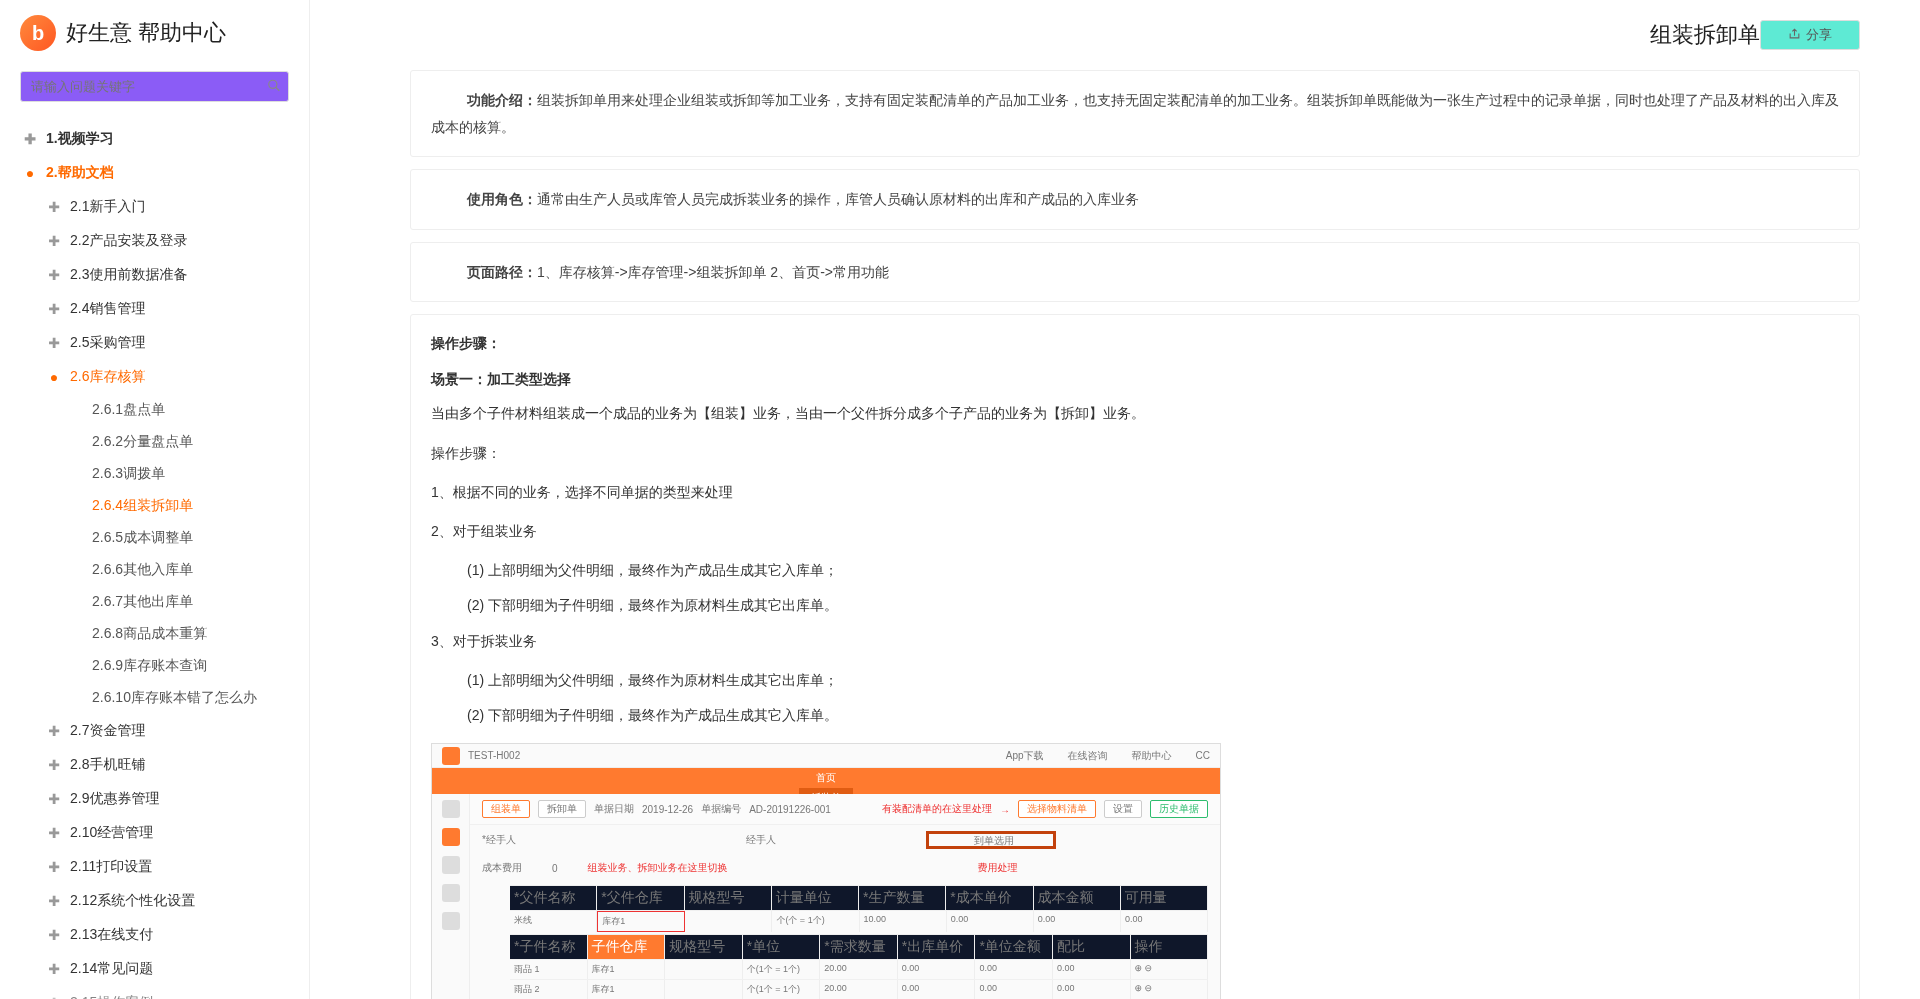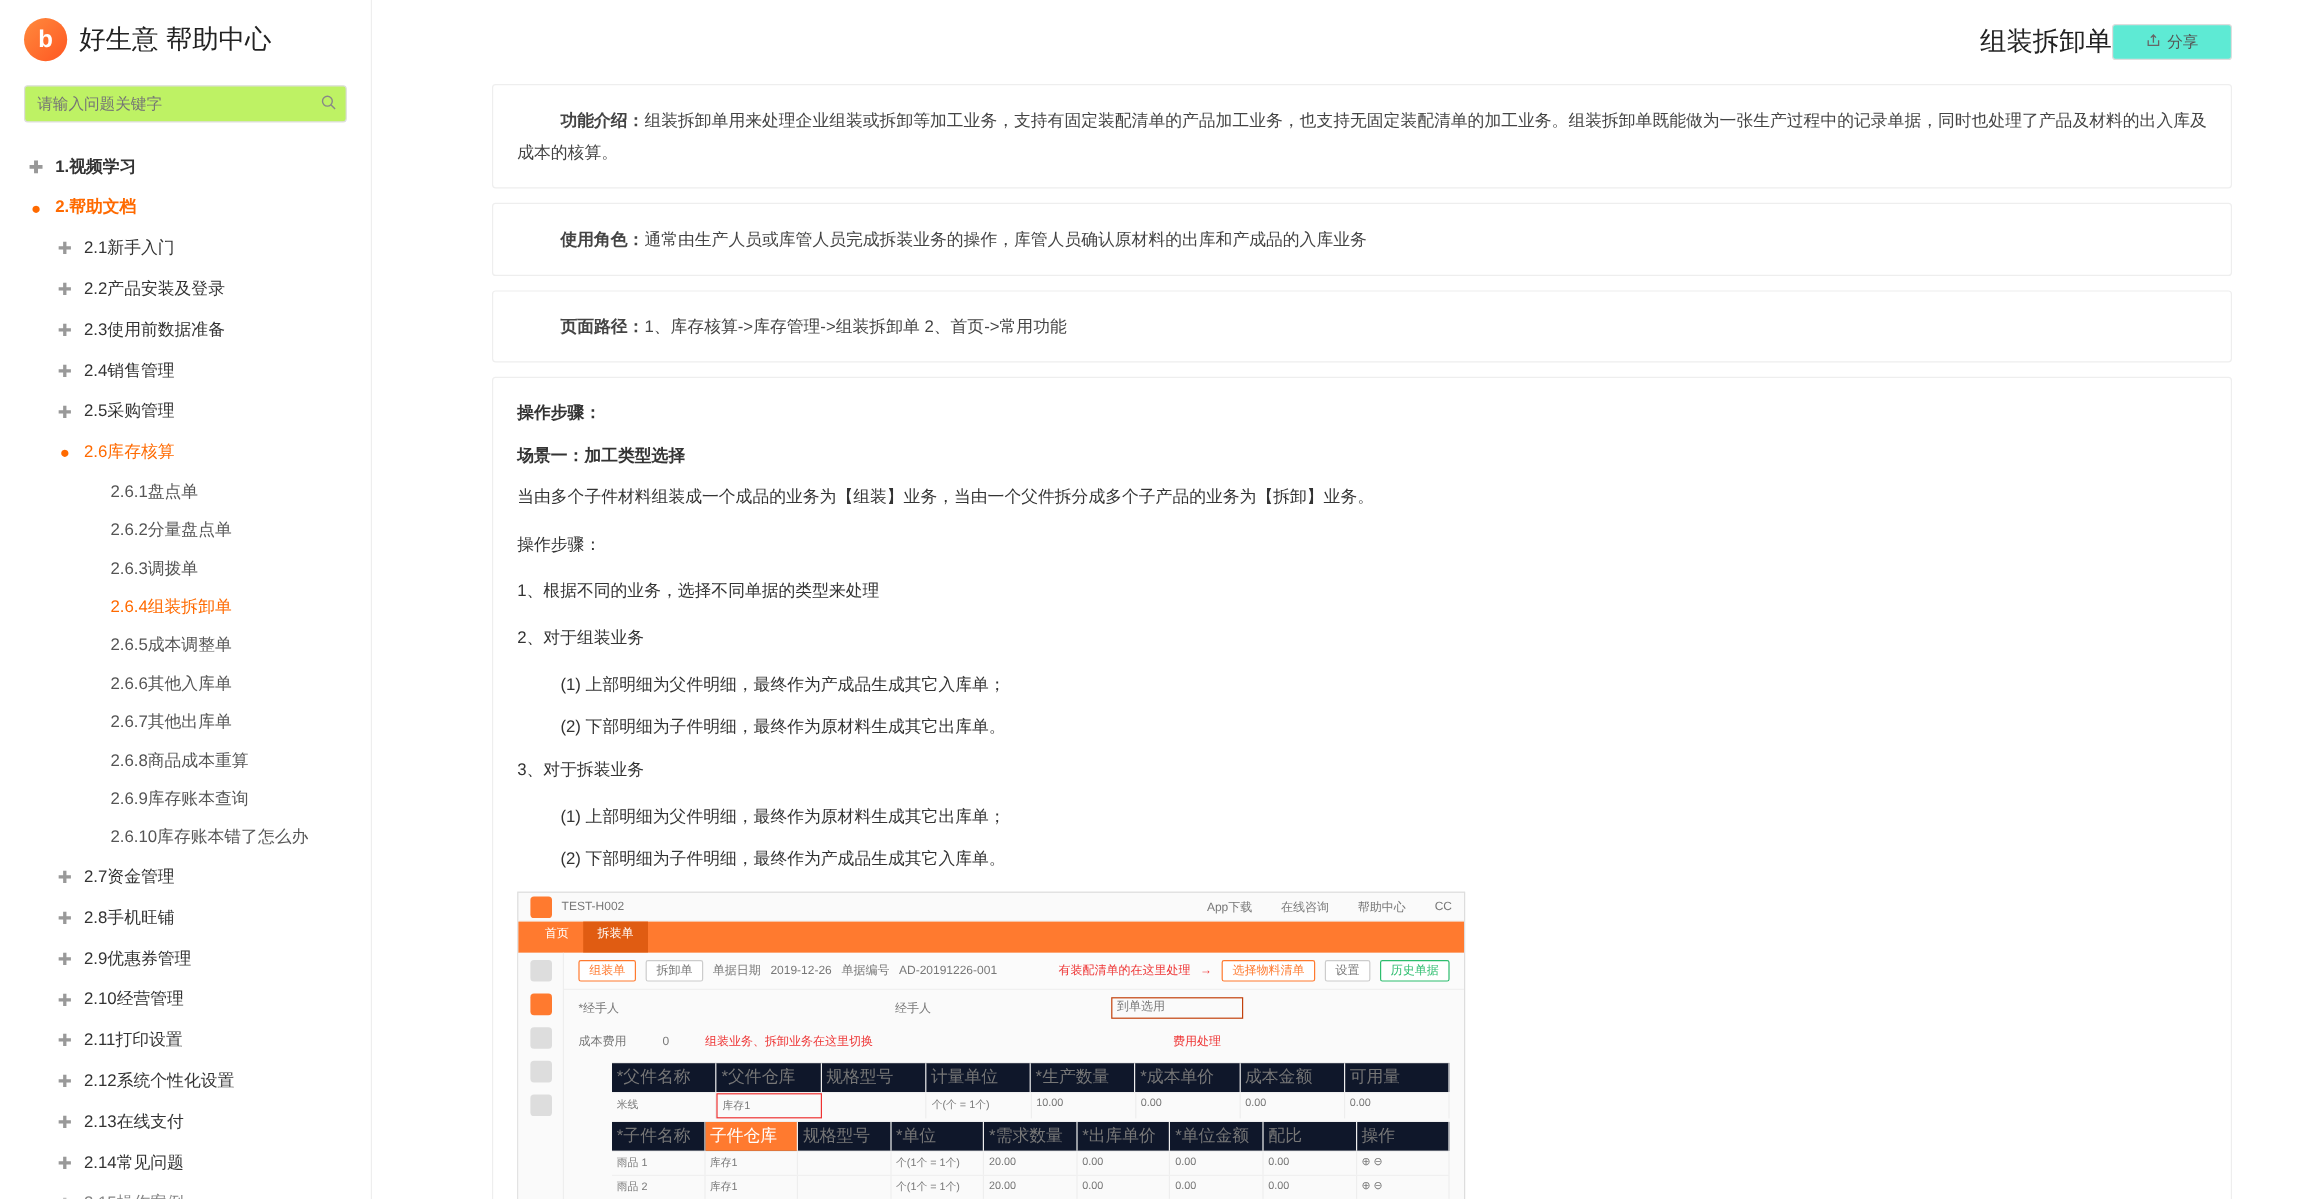--- a/index.html
+++ b/index.html
@@ -4,21 +4,21 @@
   <style>
     * { margin: 0; padding: 0; box-sizing: border-box; }
     body { font-family: "Microsoft YaHei", Arial, sans-serif; background: #fff; color: #333; font-size: 14px; }
     .page-wrapper { display: flex; width: 1920px; min-height: 999px; }
     
     .sidebar { width: 310px; padding: 15px 20px; border-right: 1px solid #eee; background: #fff; flex-shrink: 0; }
     .logo-row { display: flex; align-items: center; margin-bottom: 20px; }
     .logo-icon { width: 36px; height: 36px; border-radius: 50%; background: linear-gradient(135deg,#ff8a3d,#ff5722); display: flex; align-items: center; justify-content: center; color: #fff; font-weight: bold; font-size: 20px; margin-right: 10px; }
     .logo-title { font-size: 22px; color: #222; font-weight: 500; }
     .search-box { position: relative; margin-bottom: 20px; }
-    .search-input { width: 100%; padding: 7px 30px 7px 10px; border: 1px solid #ddd; border-radius: 3px; font-size: 13px; background:#bef264; }
+    .search-input { width: 100%; padding: 7px 30px 7px 10px; border: 1px solid #ddd; border-radius: 3px; font-size: 13px; background:#8b5cf6; }
     .search-icon { position: absolute; right: 8px; top: 50%; transform: translateY(-50%); color: #888; font-size: 14px; }
     
     .nav-list { list-style: none; }
     .nav-item { padding: 8px 0 8px 2px; color: #333; font-size: 14px; display: flex; align-items: center; cursor: pointer; }
     .nav-item.bold { font-weight: 600; }
     .nav-item.active-orange { color: #ff6a00; }
     .nav-expand-icon { width: 16px; height: 16px; display: inline-flex; align-items: center; justify-content: center; margin-right: 8px; font-size: 14px; color: #999; }
     .nav-expand-icon.orange { color: #ff6a00; }
     .nav-sub { padding-left: 24px; }
     .nav-sub2 { padding-left: 48px; }
@@ -37,30 +37,30 @@
     
     .steps-section { border: 1px solid #eee; border-radius: 3px; padding: 20px 20px; }
     .steps-title { font-weight: 600; margin-bottom: 18px; }
     .scenario-title { font-weight: 600; margin-bottom: 12px; }
     .para { margin-bottom: 14px; line-height: 1.8; }
     .sub-para { padding-left: 36px; margin-bottom: 10px; line-height: 1.8; }
     
     .screenshot-stub { margin-top: 15px; border: 1px solid #ddd; width: 790px; height: 335px; background: #fafafa; position: relative; font-size: 10px; color:#777; }
     .ss-topbar { height: 24px; border-bottom:1px solid #eee; display:flex; align-items:center; padding:0 10px; justify-content:space-between; }
     .ss-logo { width:18px; height:18px; border-radius:3px; background:#ff7a2f; }
-    .ss-tabs { height:26px; background:#ff7a2f; display:flex; padding:0 10px; color:#fff; }
+    .ss-tabs { height:26px; background:#ff7a2f; display:flex; align-items:center; padding:0 10px; color:#fff;flex-direction:column; }
     .ss-tab { padding:3px 12px; }
     .ss-tab.dark { background:#e05c12; }
     .ss-row1 { display:flex; align-items:center; padding:6px 12px; border-bottom:1px solid #f0f0f0; gap:8px; background:#fbfbfb; position:relative;}
     .ss-pill { border:1px solid #ff7a2f; color:#ff7a2f; padding:1px 8px; border-radius:2px; background:#fff; }
     .ss-pill.gray { border-color:#ccc; color:#777; }
     .ss-pill.green { border-color:#2dbd6e; color:#2dbd6e; }
     .ss-note-red { color:#e33; font-size:10px; }
     .ss-body-row { display:flex; padding:6px 12px; gap:30px; align-items:center;}
-    .ss-field-box { border:1px solid #c2410c; width:110px; height:18px; }
+    .ss-field-box { border:3px solid #c2410c; width:130px; height:18px;padding-left:41px; }
     .ss-table { border-top:1px solid #eee; margin:4px 12px 0 40px; }
     .ss-th { display:flex; background:#0f172a; font-size:14px;}
     .ss-th > div, .ss-tr > div { flex:1; padding:3px 4px; border-right:1px solid #eee; white-space:nowrap; overflow:hidden;}
     .ss-tr { display:flex; border-top:1px solid #f0f0f0; font-size:9px;}
     .ss-sidebar-icons { position:absolute; left:0; top:50px; bottom:0; width:38px; background:#fafafa; border-right:1px solid #eee; display:flex; flex-direction:column; align-items:center; padding-top:6px; gap:10px;}
     .ss-icon-sq { width:18px; height:18px; border-radius:3px; background:#ddd;}
     .ss-icon-sq.orange { background:#ff7a2f;}
   </style>
 </head>
 <body>

